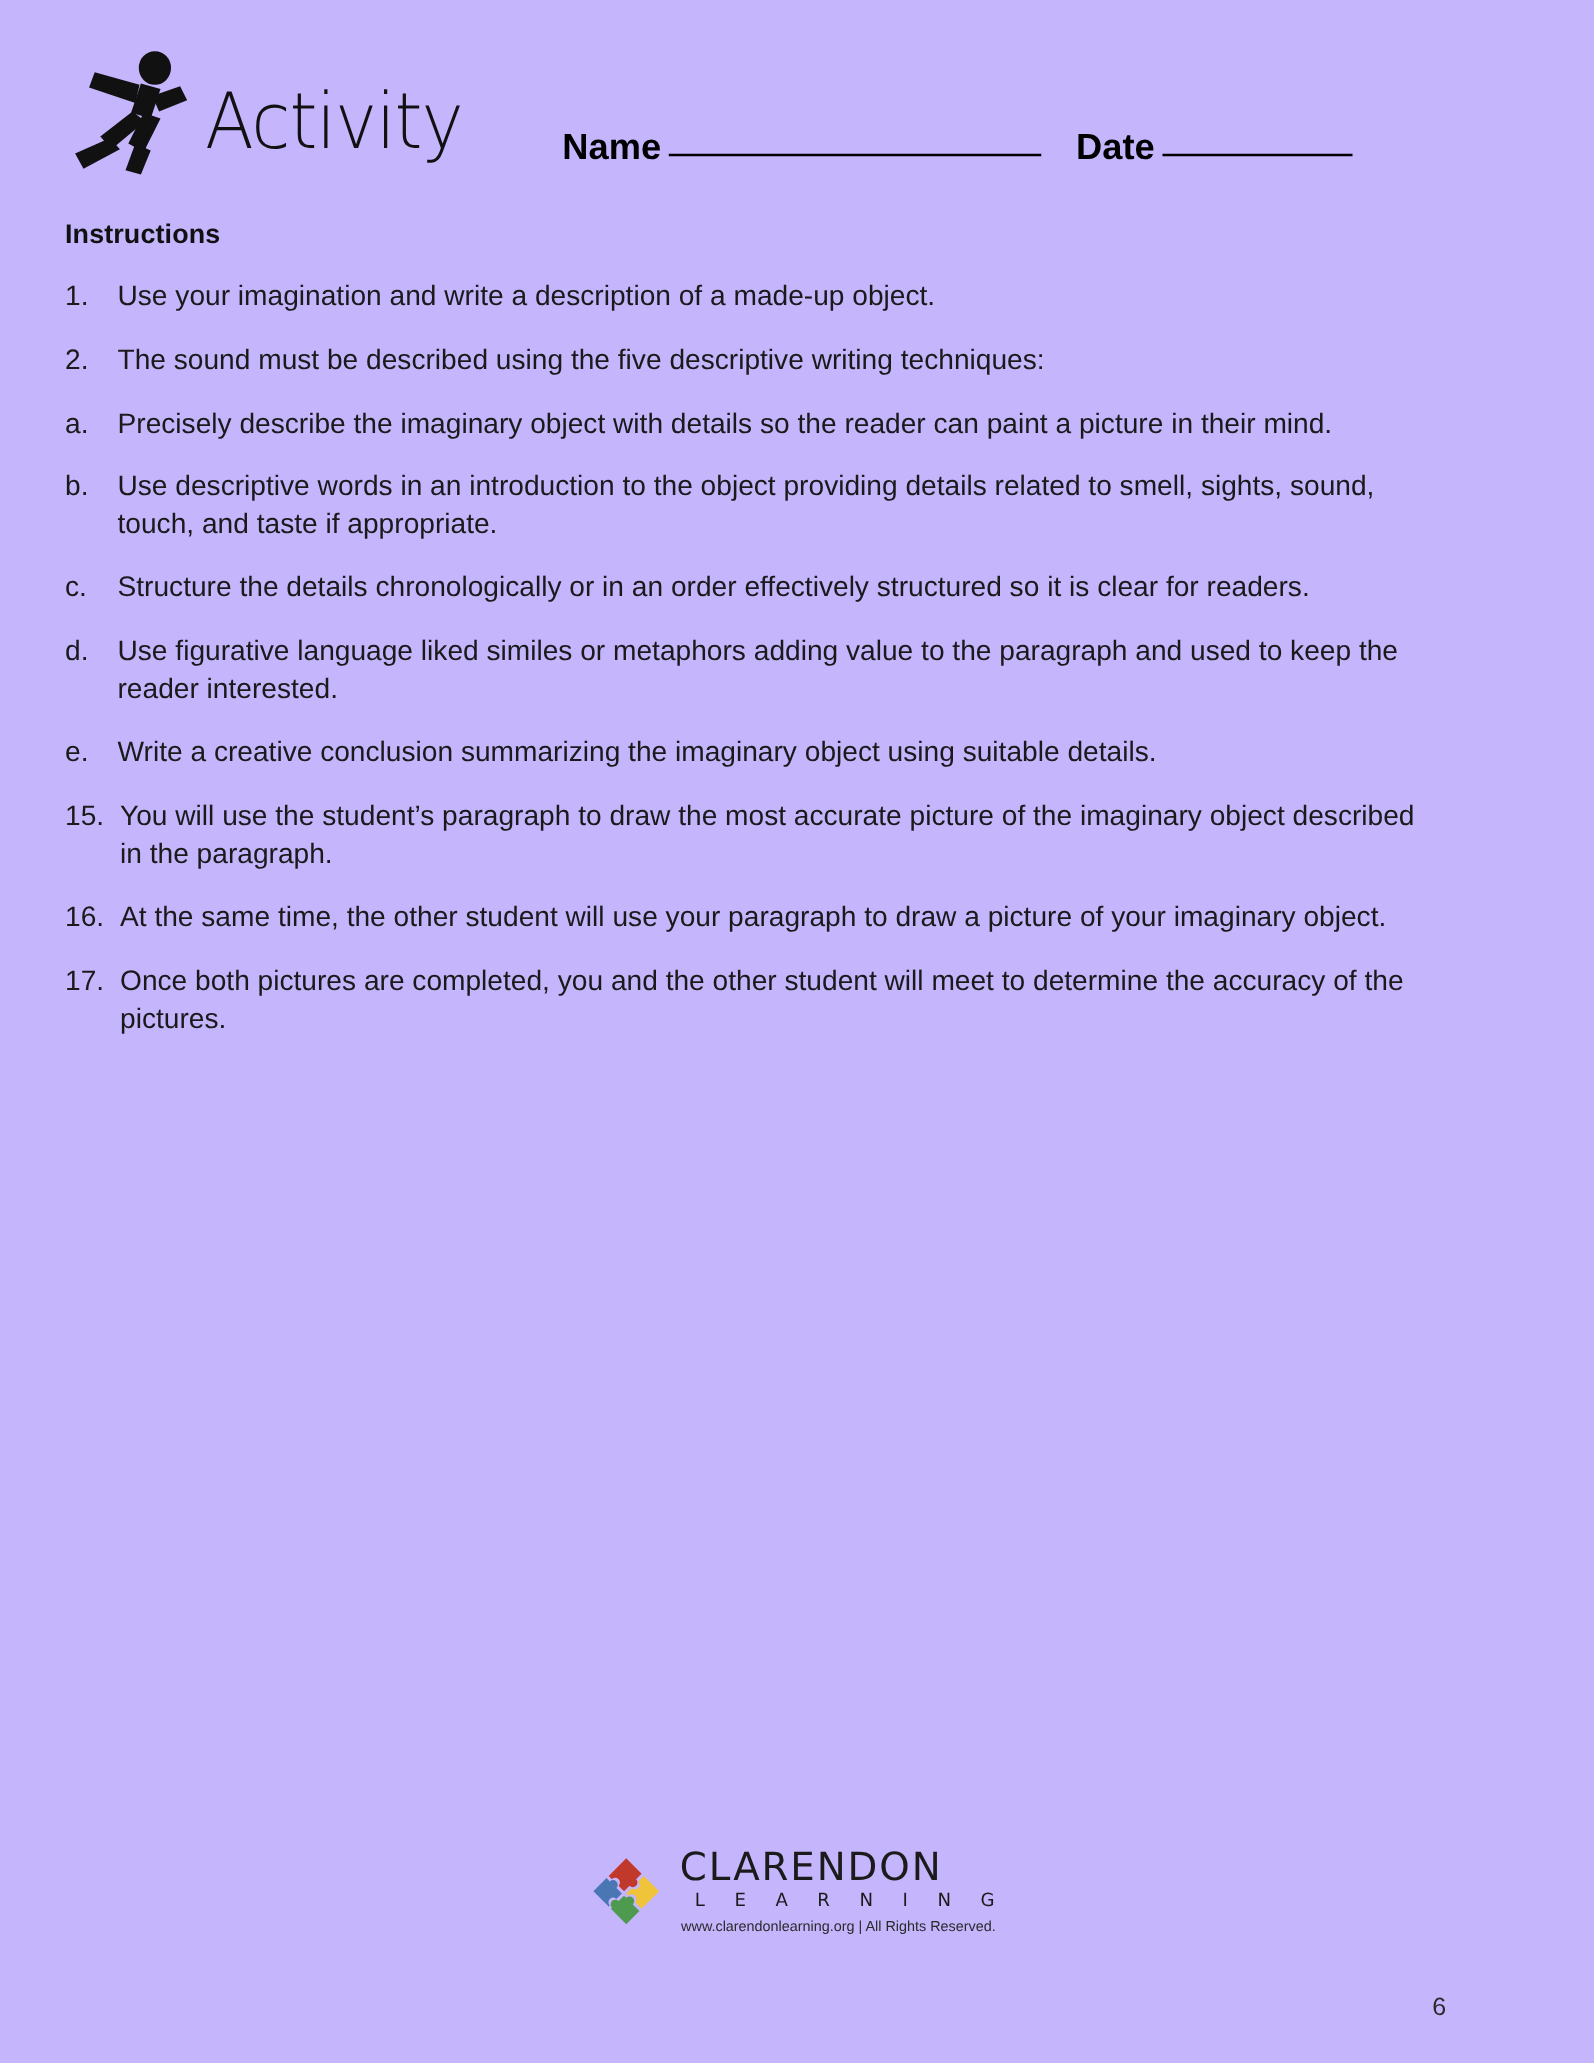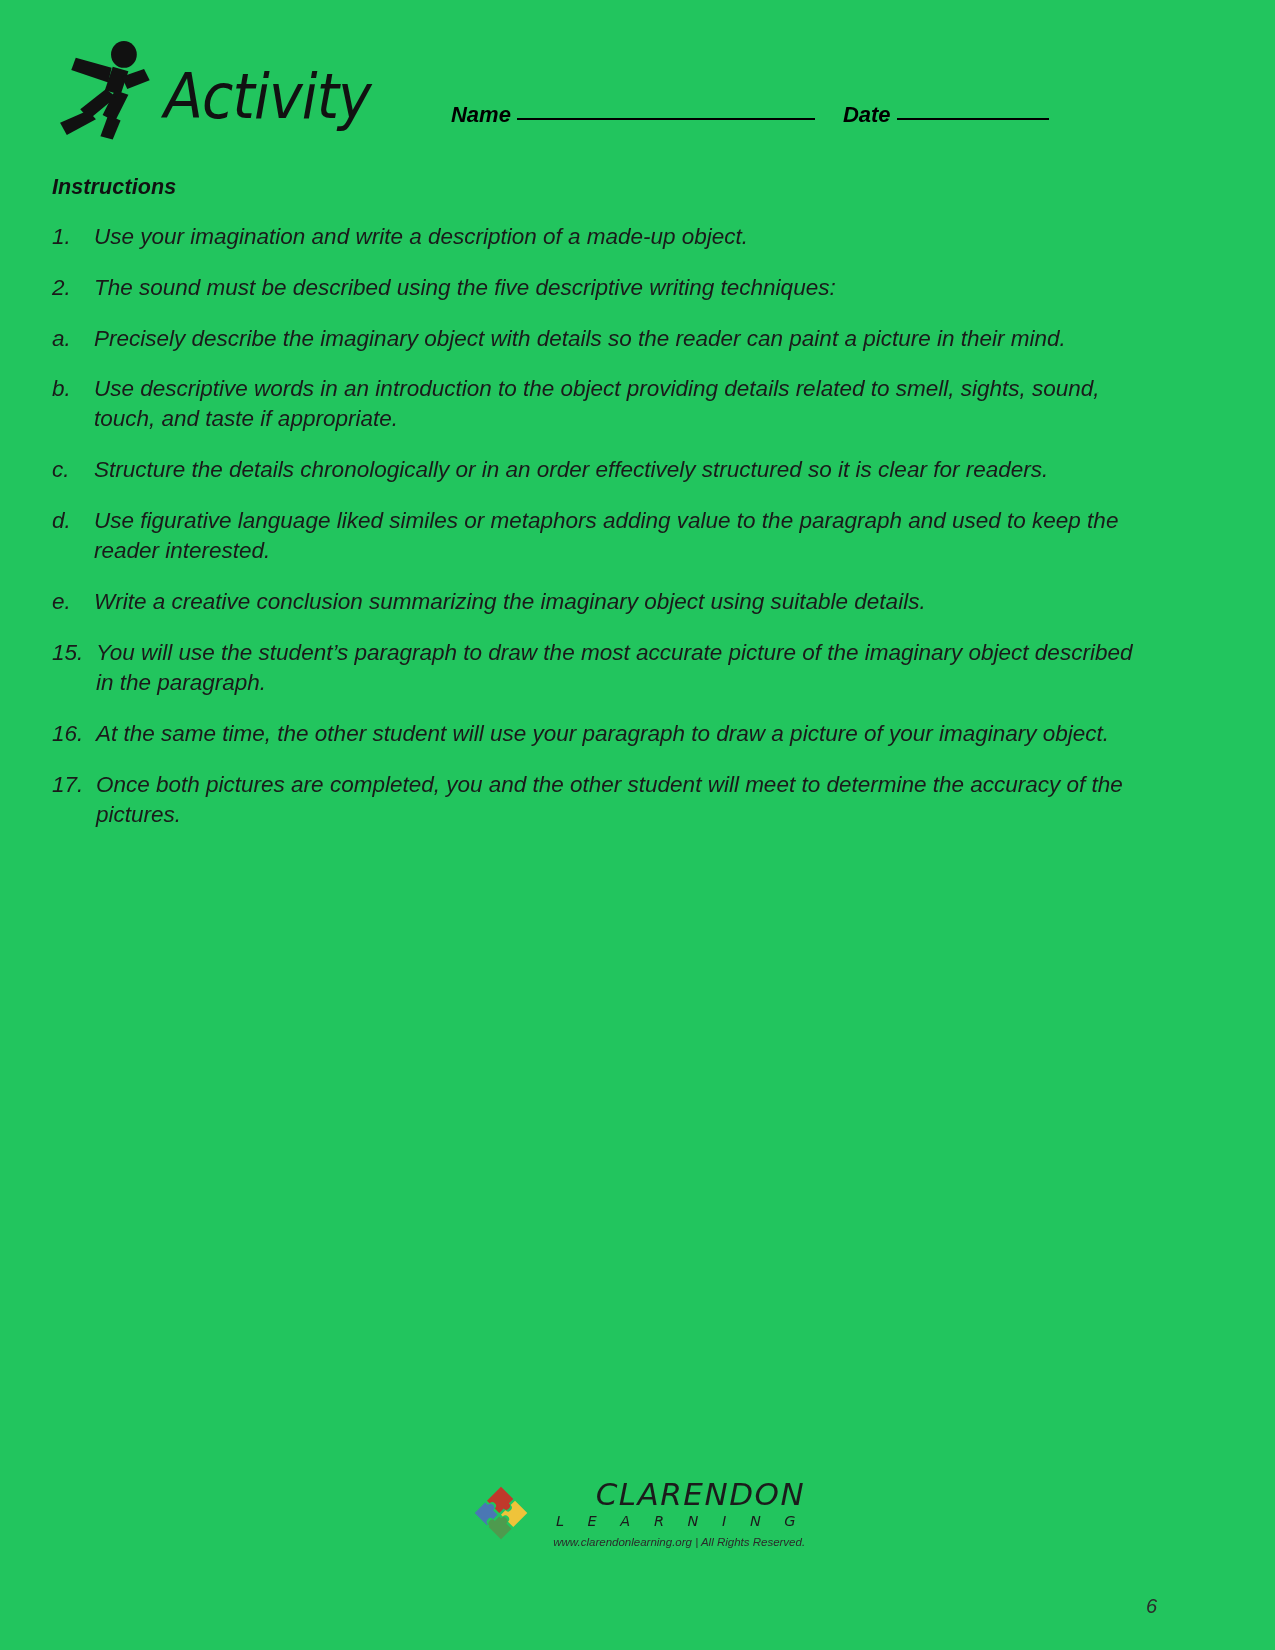--- a/index.html
+++ b/index.html
@@ -12,22 +12,21 @@
     height: 1650px;
     position: relative;
     font-family: "Liberation Sans", sans-serif;
     color: #1a1a1a;
     overflow: hidden;
   }
 
   .page {
     position: absolute;
     inset: 0;
-    background: #22c55e;
-    font-style: italic;
+    background: #c4b5fd;
   }
 
   
   .header {
     position: absolute;
     left: 50px;
     top: 30px;
     width: 1175px;
     height: 120px;
     display: flex;
@@ -56,21 +55,21 @@
   }
 
   .namedate {
     margin-left: 62px;
     margin-top: 72px;
     display: flex;
     align-items: baseline;
     white-space: nowrap;
     font-family: "Liberation Sans", sans-serif;
     font-weight: bold;
-    font-size: 22px;
+    font-size: 29px;
     color: #000;
   }
   .nd-label { letter-spacing: 0px; }
   .nd-rule {
     display: inline-block;
     border-bottom: 2px solid #000;
     height: 1px;
     margin-left: 6px;
     position: relative;
     top: -2px;
@@ -131,21 +130,21 @@
     display: flex;
     align-items: center;
     gap: 12px;
   }
   .puzzle {
     width: 62px;
     height: 62px;
     flex: 0 0 auto;
   }
   .puzzle svg { display: block; }
-  .logo-text { display: flex; flex-direction: column; align-items: flex-end; }
+  .logo-text { display: flex; flex-direction: column; }
   .logo-name {
     font-family: "DejaVu Sans", sans-serif;
     font-size: 31px;
     font-weight: 400;
     letter-spacing: 1.5px;
     color: #1b1b1b;
     line-height: 1.05;
   }
   .logo-sub {
     font-family: "DejaVu Sans", sans-serif;

